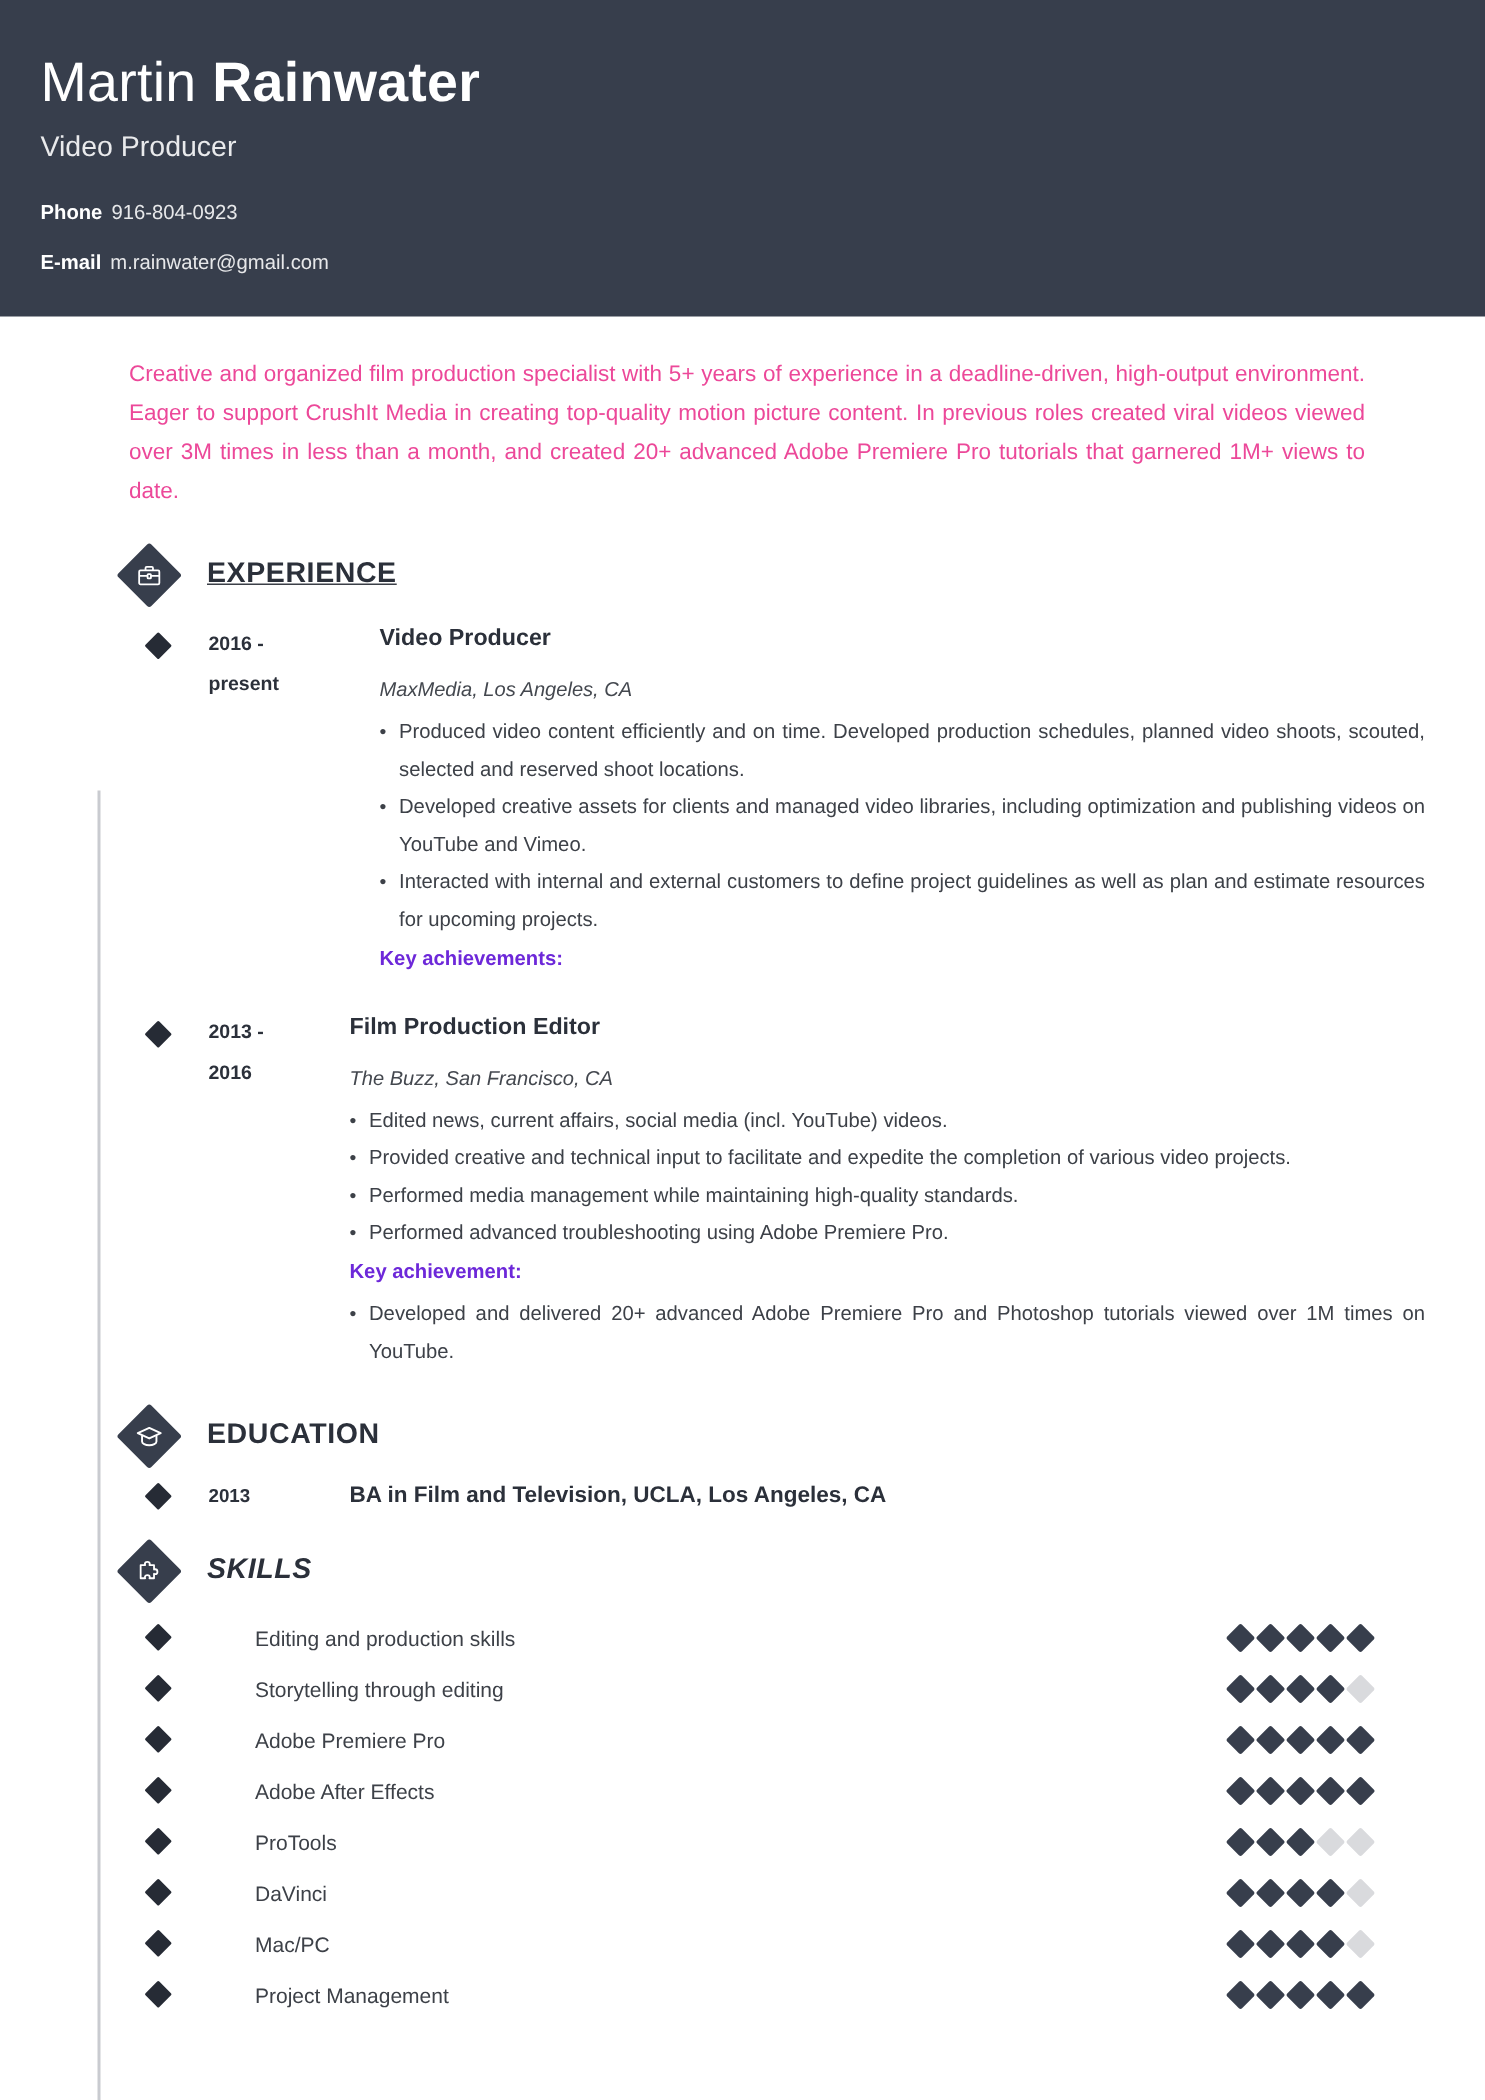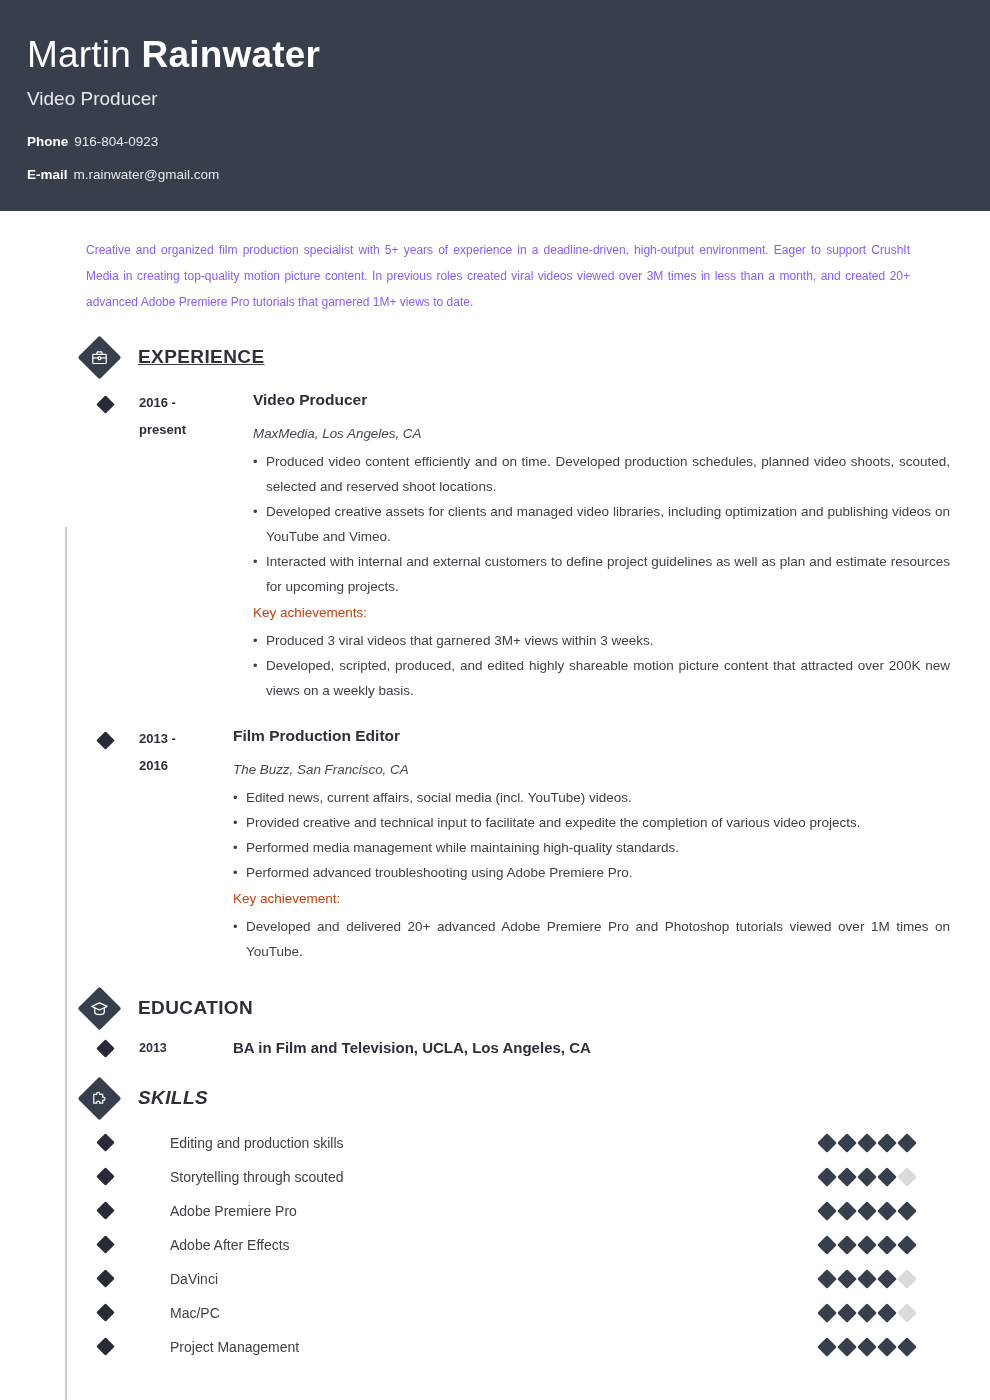--- a/index.html
+++ b/index.html
@@ -77,23 +77,23 @@
     position: absolute;
     left: 65px;
     top: 316px;
     width: 2px;
     background: #c9cbd0;
     height: 1018px;
   }
 
   .summary {
     padding: 26px 40px 0 46px;
-    font-size: 12px;
+    font-size: 15px;
     line-height: 26px;
-    color: #8b5cf6;
+    color: #ec4899;
     text-align: justify;
   }
 
   
   .section-head {
     display: flex;
     align-items: center;
     position: relative;
     height: 44px;
   }
@@ -180,22 +180,22 @@
   ul.points li::before {
     content: "\2022";
     position: absolute;
     left: 0;
     top: 0;
     color: #3d4148;
     font-size: 13px;
   }
   .key-label {
     font-size: 13.5px;
-    font-weight: 400;
-    color: #c2410c;
+    font-weight: 700;
+    color: #6d28d9;
     line-height: 26px;
     margin-top: 1px;
   }
   .gap-22 { height: 22px; }
 
   
   .edu-entry {
     position: relative;
     display: flex;
     padding-left: 46px;
@@ -296,24 +296,20 @@
       </div>
       <div class="entry-main">
         <div class="entry-title">Video Producer</div>
         <div class="entry-sub">MaxMedia, Los Angeles, CA</div>
         <ul class="points">
           <li>Produced video content efficiently and on time. Developed production schedules, planned video shoots, scouted, selected and reserved shoot locations.</li>
           <li>Developed creative assets for clients and managed video libraries, including optimization and publishing videos on YouTube and Vimeo.</li>
           <li>Interacted with internal and external customers to define project guidelines as well as plan and estimate resources for upcoming projects.</li>
         </ul>
         <div class="key-label">Key achievements:</div>
-        <ul class="points">
-          <li>Produced 3 viral videos that garnered 3M+ views within 3 weeks.</li>
-          <li>Developed, scripted, produced, and edited highly shareable motion picture content that attracted over 200K new views on a weekly basis.</li>
-        </ul>
       </div>
     </div>
 
     <div class="gap-22"></div>
 
     <div class="entry">
       <div class="bullet-diamond"></div>
       <div class="entry-date">
         <div>2013 -</div>
         <div>2016</div>
@@ -368,21 +364,21 @@
           <span class="dot"></span>
           <span class="dot"></span>
           <span class="dot"></span>
           <span class="dot"></span>
           <span class="dot"></span>
         </div>
       </div>
 
       <div class="skill-row">
         <div class="bullet-diamond" style="top:10px;"></div>
-        <div class="skill-name">Storytelling through scouted</div>
+        <div class="skill-name">Storytelling through editing</div>
         <div class="skill-dots">
           <span class="dot"></span>
           <span class="dot"></span>
           <span class="dot"></span>
           <span class="dot"></span>
           <span class="dot off"></span>
         </div>
       </div>
 
       <div class="skill-row">
@@ -402,20 +398,31 @@
         <div class="skill-name">Adobe After Effects</div>
         <div class="skill-dots">
           <span class="dot"></span>
           <span class="dot"></span>
           <span class="dot"></span>
           <span class="dot"></span>
           <span class="dot"></span>
         </div>
       </div>
 
+      <div class="skill-row">
+        <div class="bullet-diamond" style="top:10px;"></div>
+        <div class="skill-name">ProTools</div>
+        <div class="skill-dots">
+          <span class="dot"></span>
+          <span class="dot"></span>
+          <span class="dot"></span>
+          <span class="dot off"></span>
+          <span class="dot off"></span>
+        </div>
+      </div>
 
       <div class="skill-row">
         <div class="bullet-diamond" style="top:10px;"></div>
         <div class="skill-name">DaVinci</div>
         <div class="skill-dots">
           <span class="dot"></span>
           <span class="dot"></span>
           <span class="dot"></span>
           <span class="dot"></span>
           <span class="dot off"></span>

